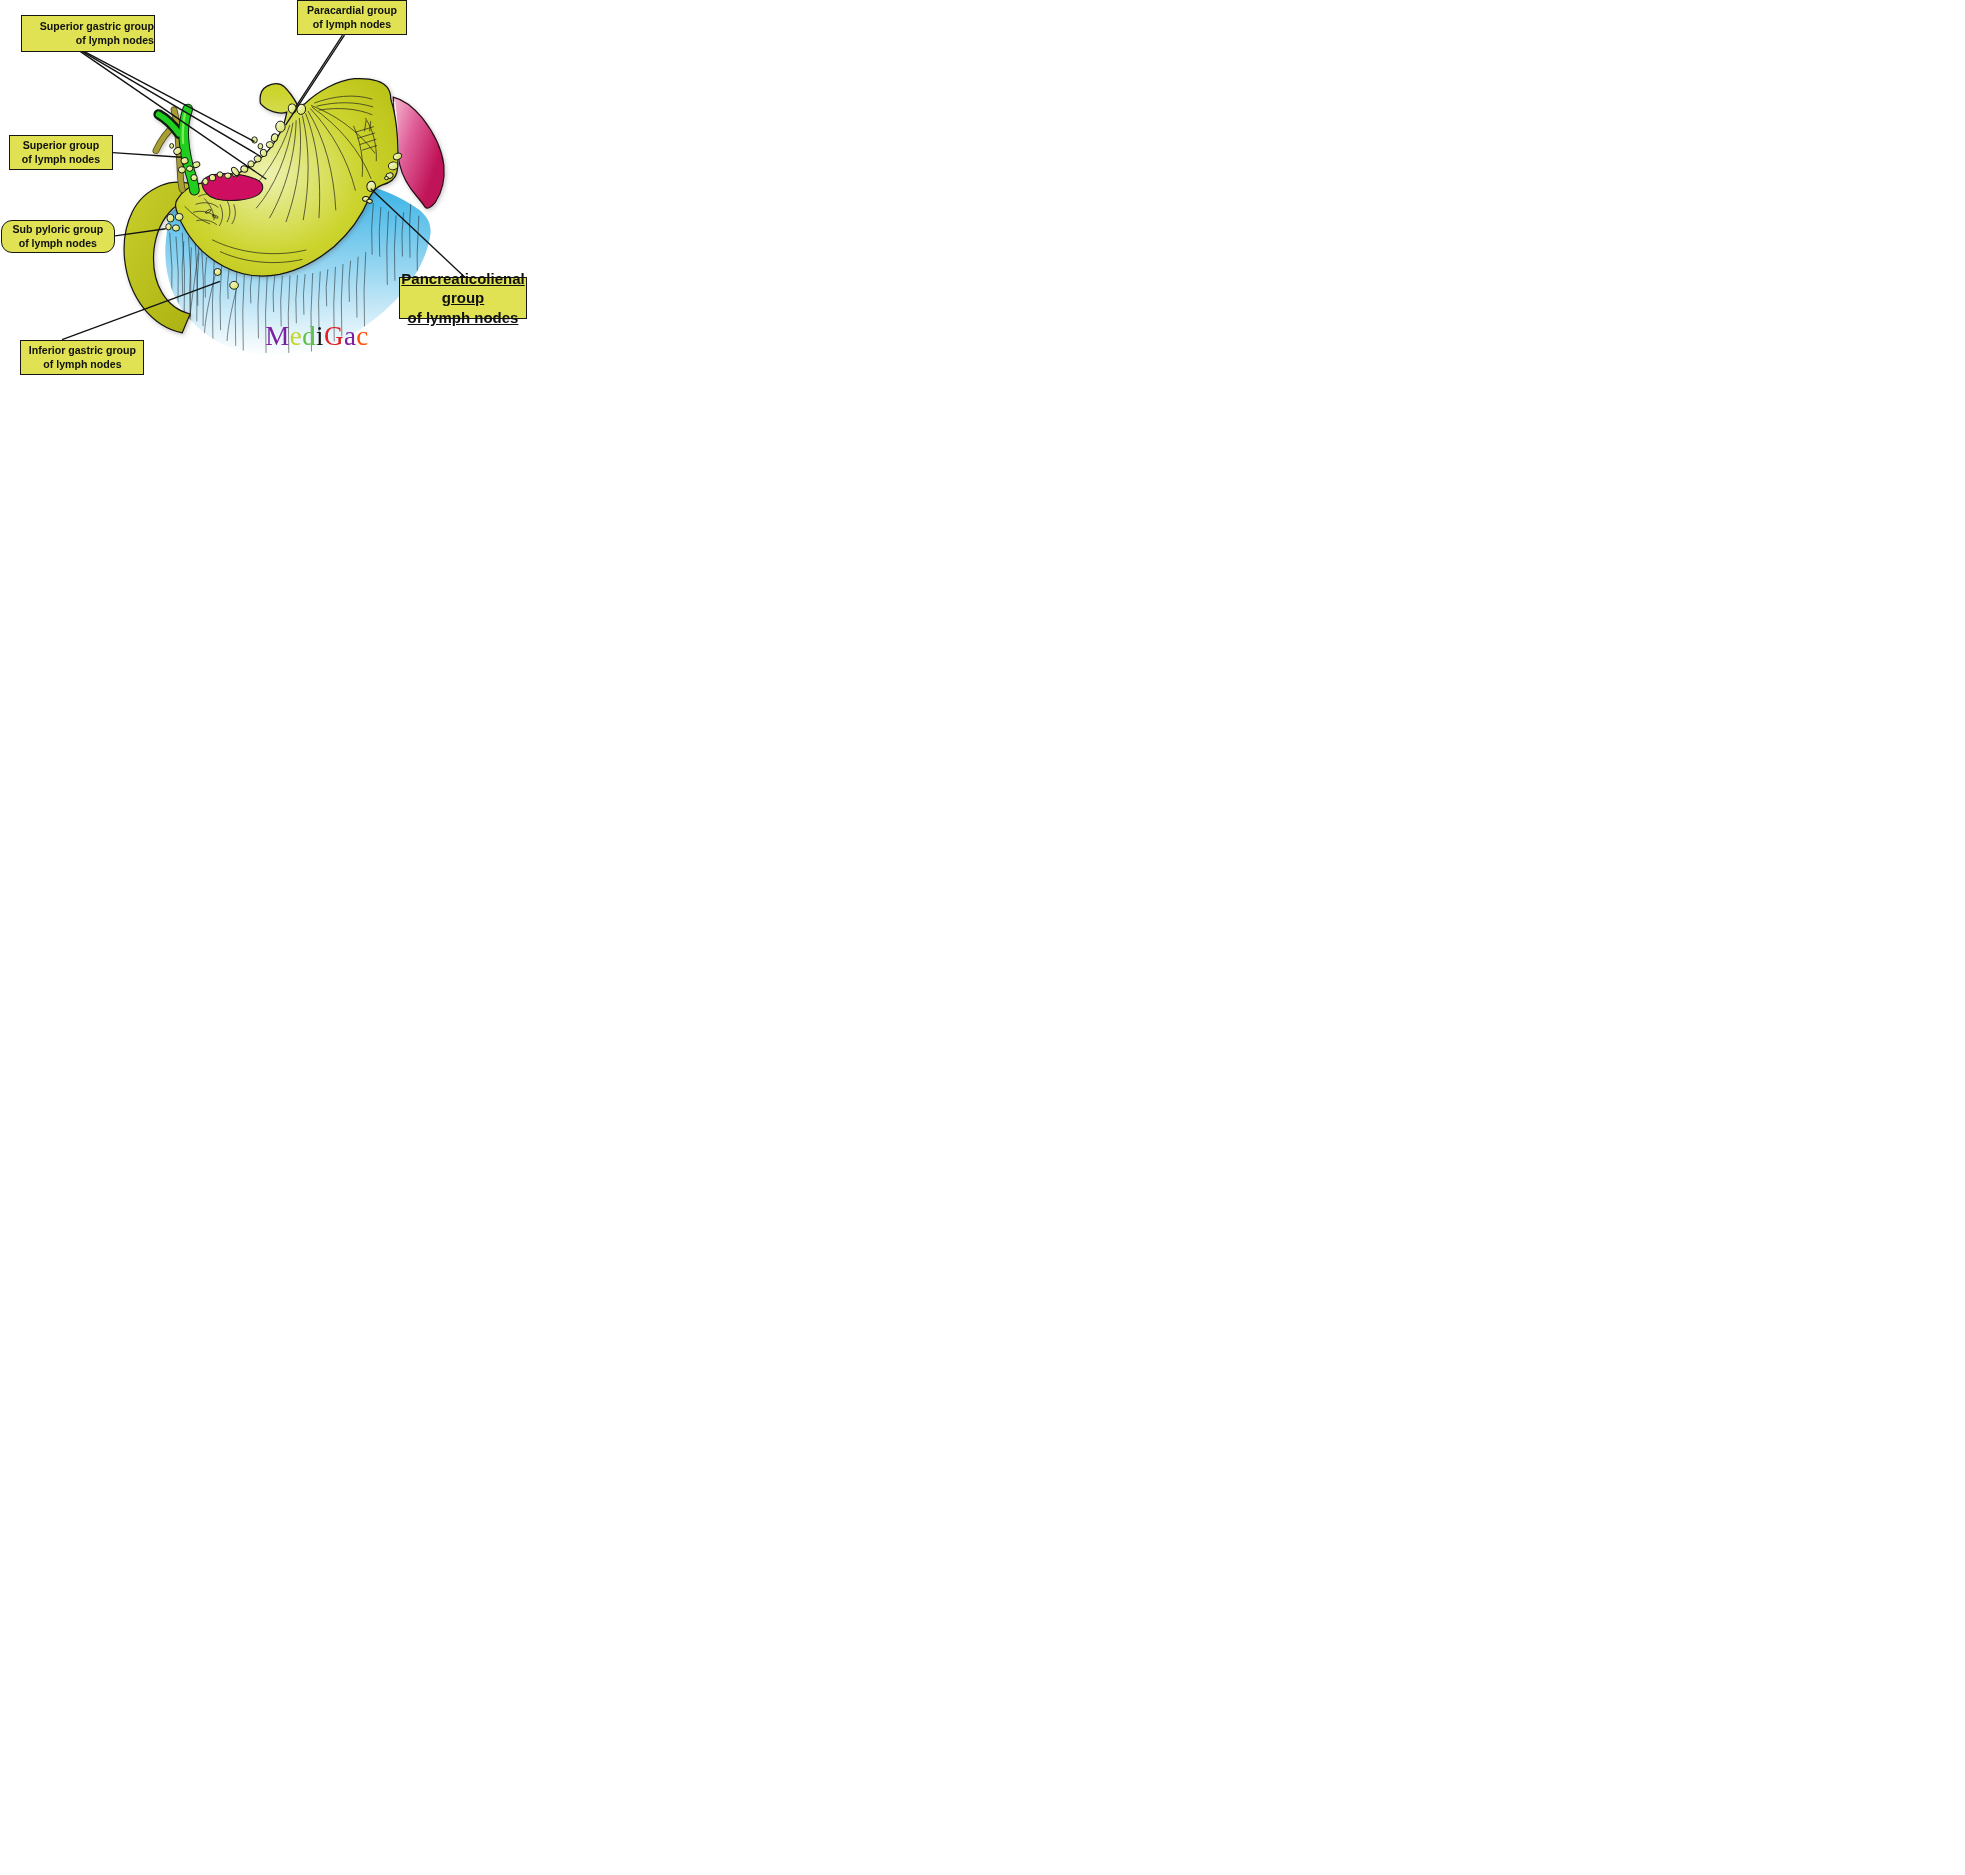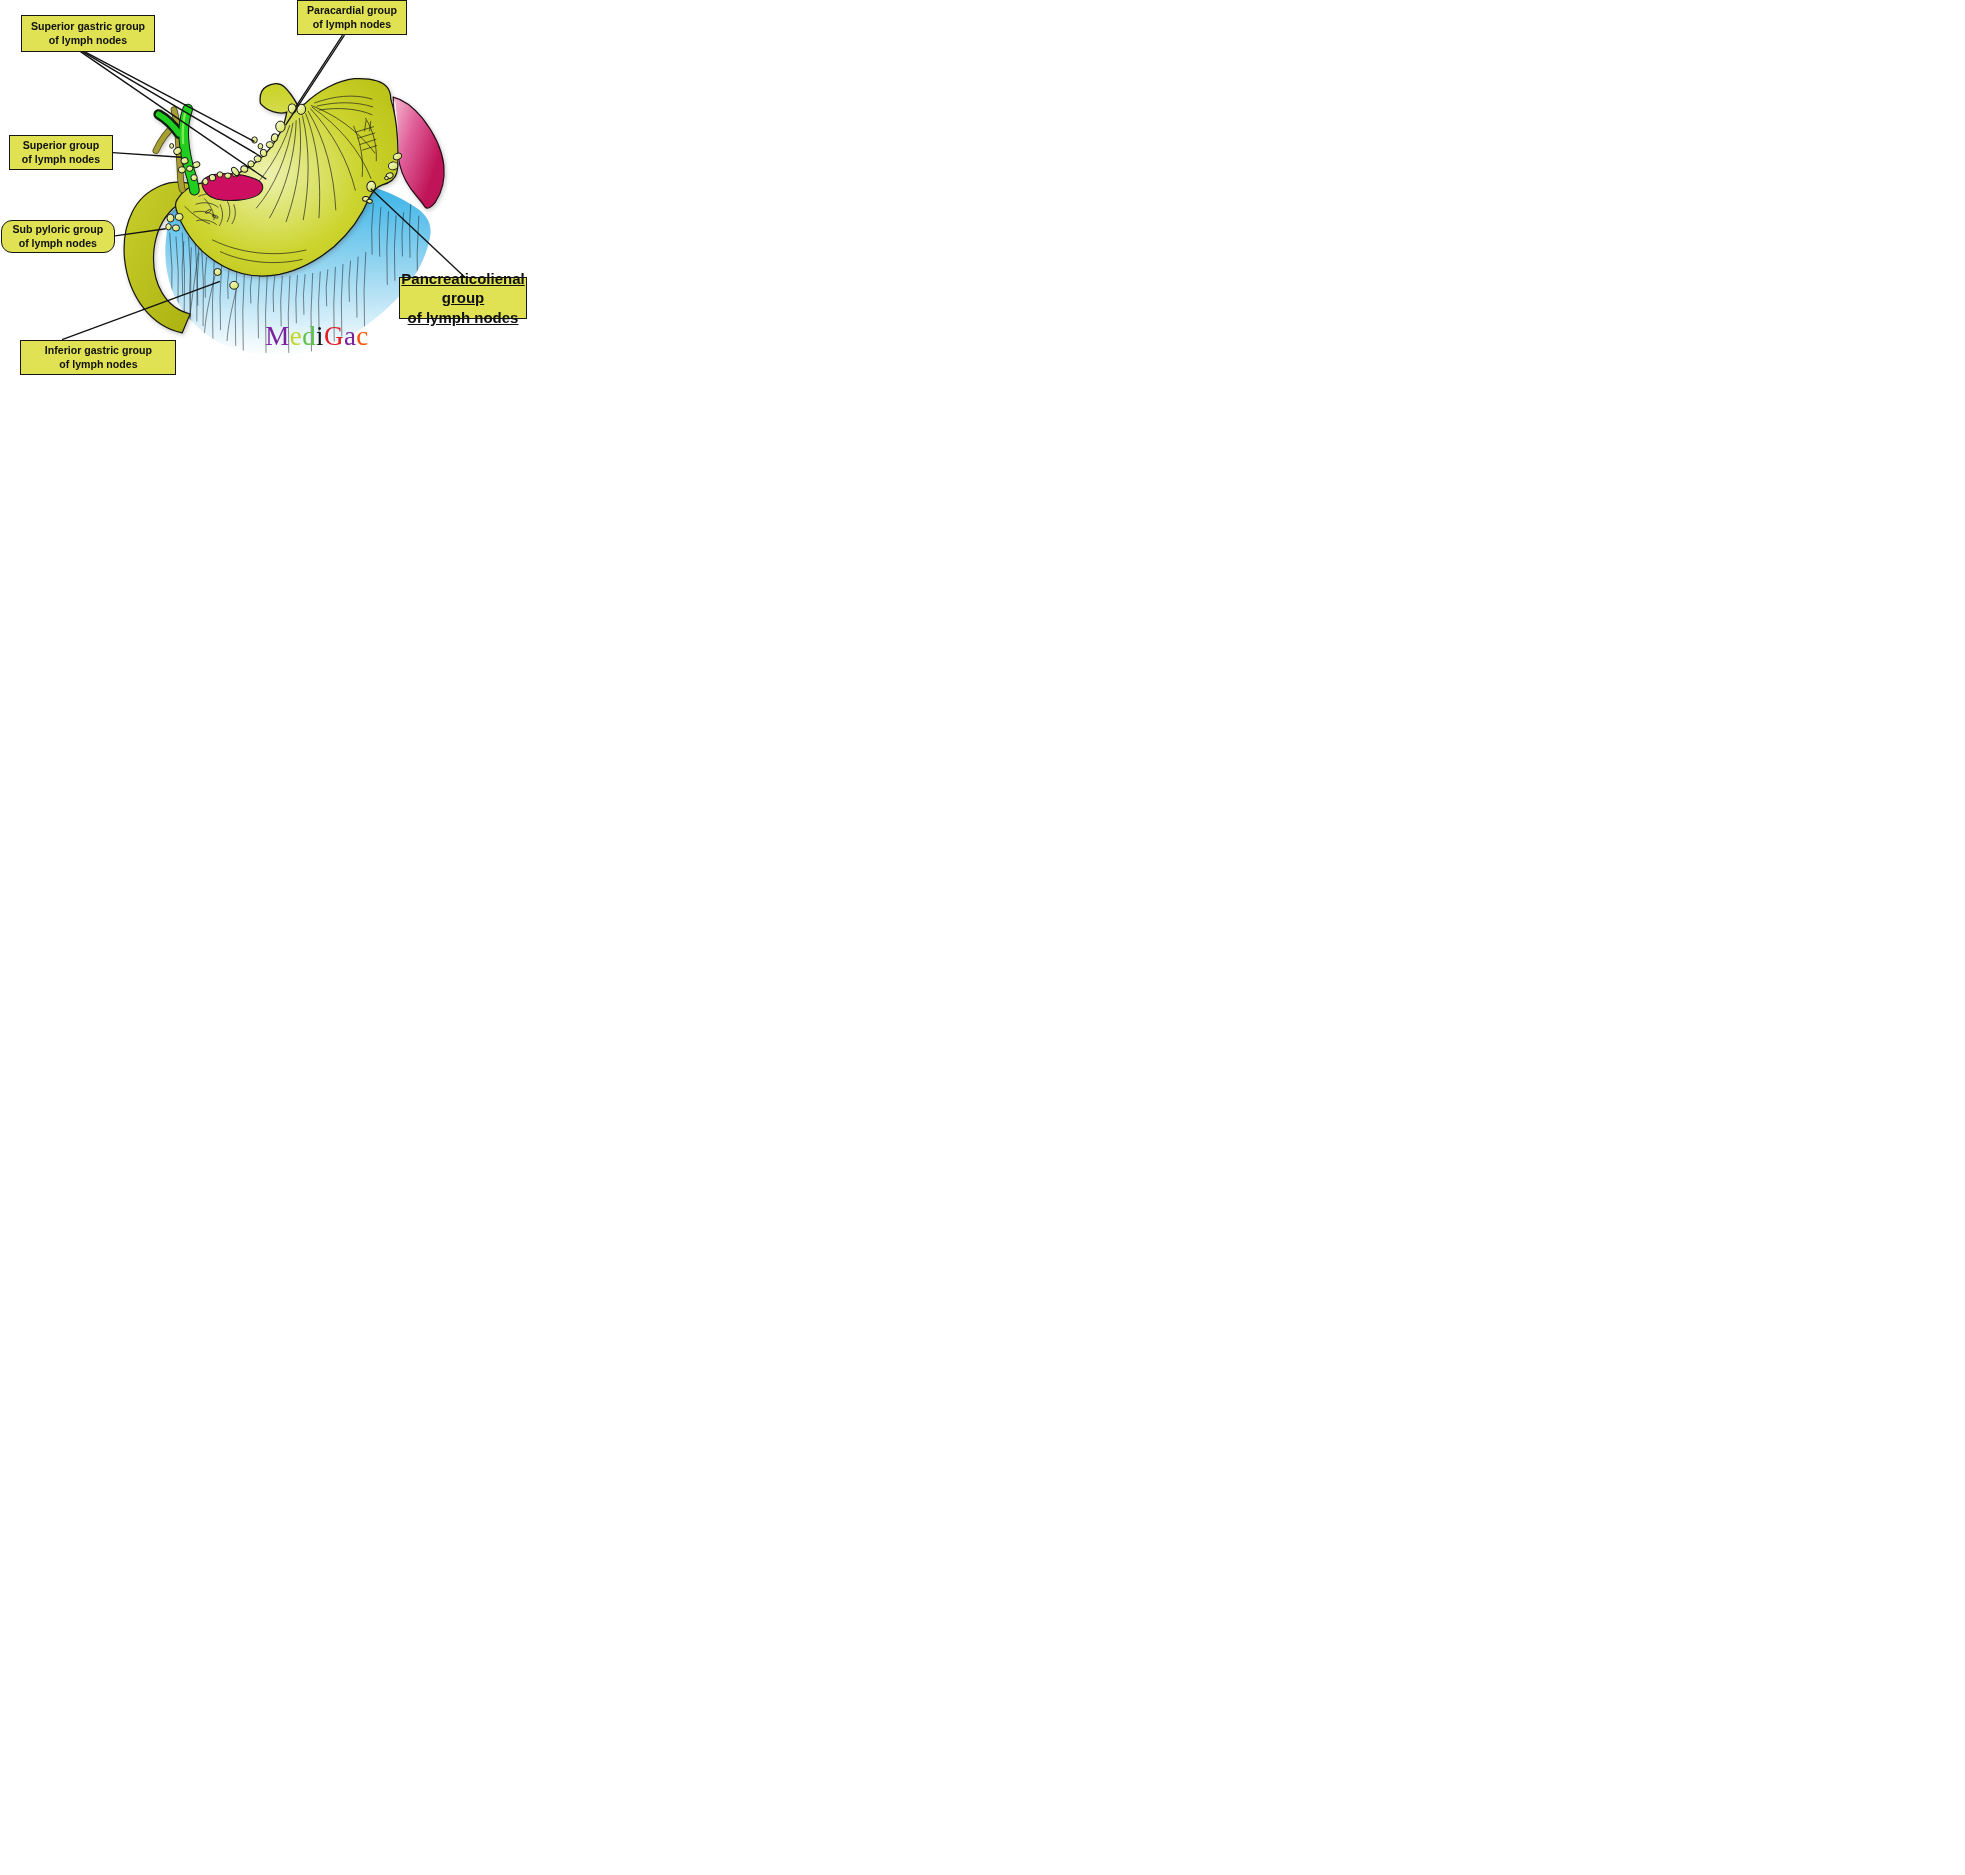--- a/index.html
+++ b/index.html
@@ -4,25 +4,25 @@
 <style>
   html,body{margin:0;padding:0;background:#ffffff;}
   .stage{position:relative;width:533px;height:375px;background:#ffffff;overflow:hidden;
          font-family:"Liberation Sans",sans-serif;}
   .stage svg{position:absolute;left:0;top:0;}
   .organs{filter:drop-shadow(3px 4px 5px rgba(80,80,80,.35));}
   .lbl{position:absolute;background:#e0e254;border:1.2px solid #161616;box-sizing:border-box;
        display:flex;flex-direction:column;justify-content:center;align-items:center;
        text-align:center;font-weight:700;font-size:10.6px;line-height:1.3;color:#101010;
        font-family:"Liberation Sans",sans-serif;}
-  #lbl-superior{left:21px;top:15px;width:134px;height:37px;}
+  #lbl-superior{left:21px;top:15px;width:134px;height:37px;align-items:flex-end;}
   #lbl-paracardial{left:297px;top:0.4px;width:110px;height:35px;}
   #lbl-hepatic{left:9px;top:135px;width:104px;height:35px;}
   #lbl-subpyloric{left:0.8px;top:220px;width:114px;height:33px;border-radius:11px;}
-  #lbl-inferior{left:20.4px;top:340px;width:156px;height:35px;}
+  #lbl-inferior{left:20.4px;top:340px;width:124px;height:35px;}
   #lbl-pancreaticolienal{left:399px;top:277px;width:128px;height:42px;font-size:15px;text-decoration:underline;}
   .logo{position:absolute;left:252px;top:321px;width:130px;height:34px;text-align:center;
         font-family:"Liberation Serif",serif;font-size:27px;font-weight:500;letter-spacing:0.4px;
         user-select:none;}
 </style>
 </head>
 <body>
 
 <div class="stage">
 

